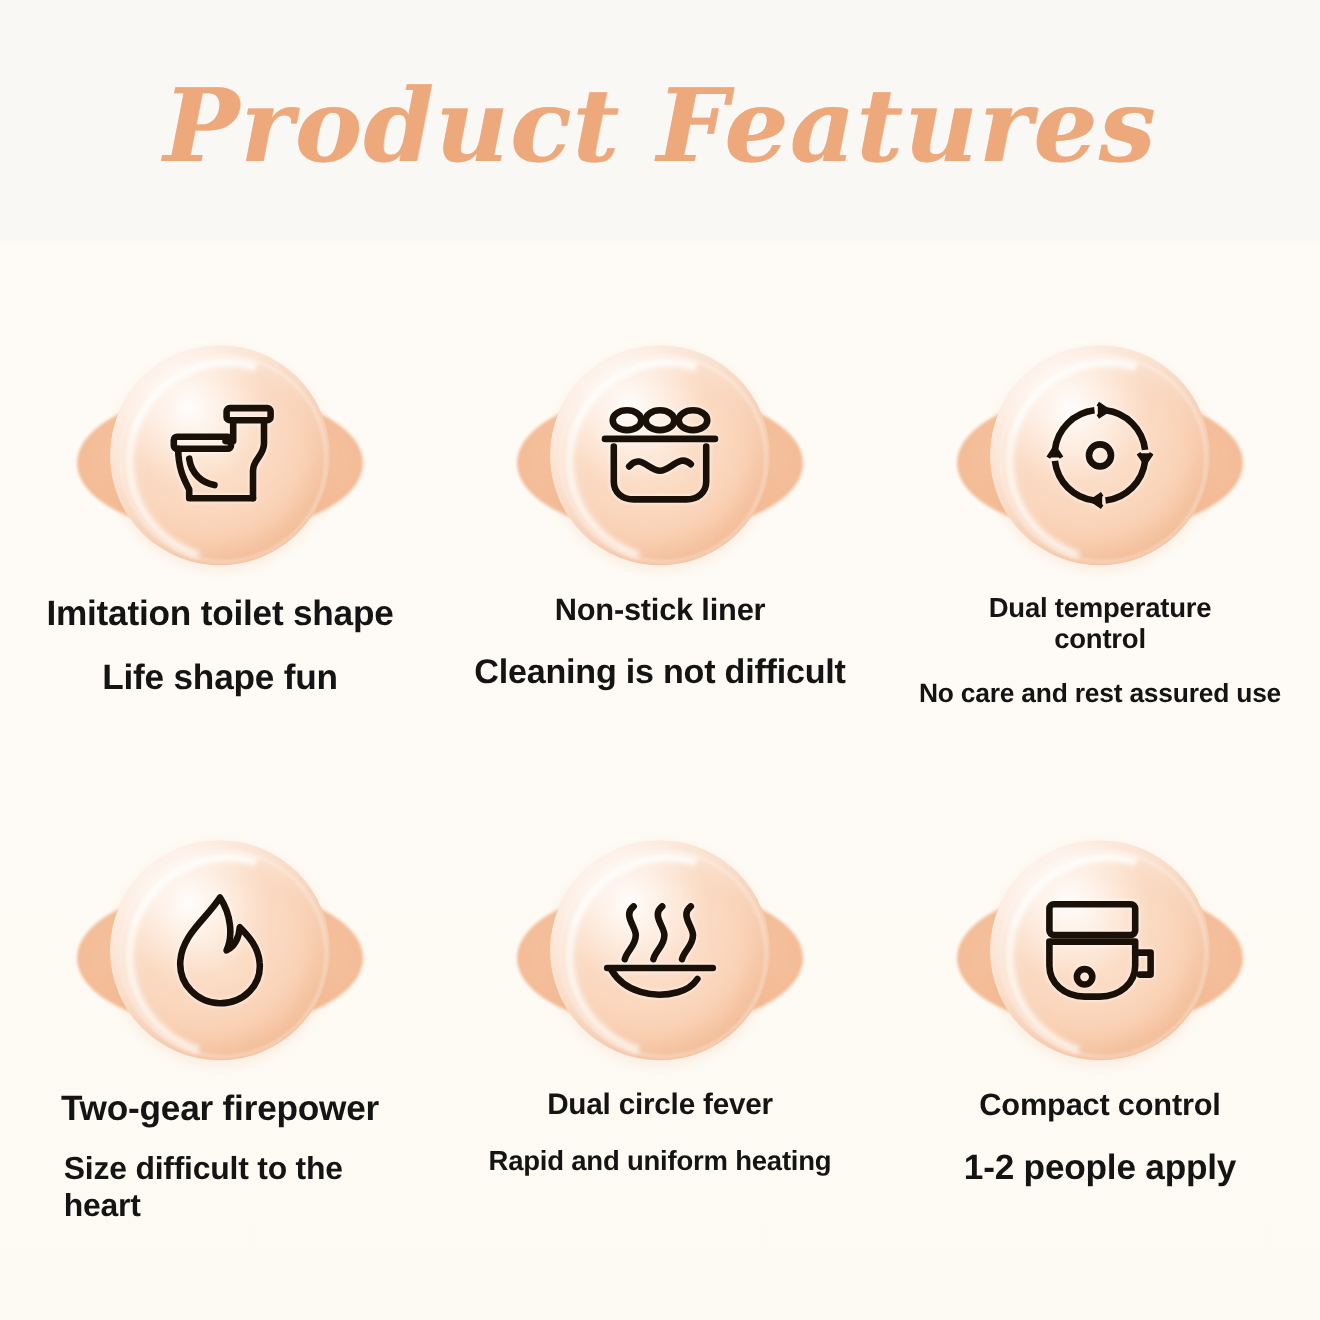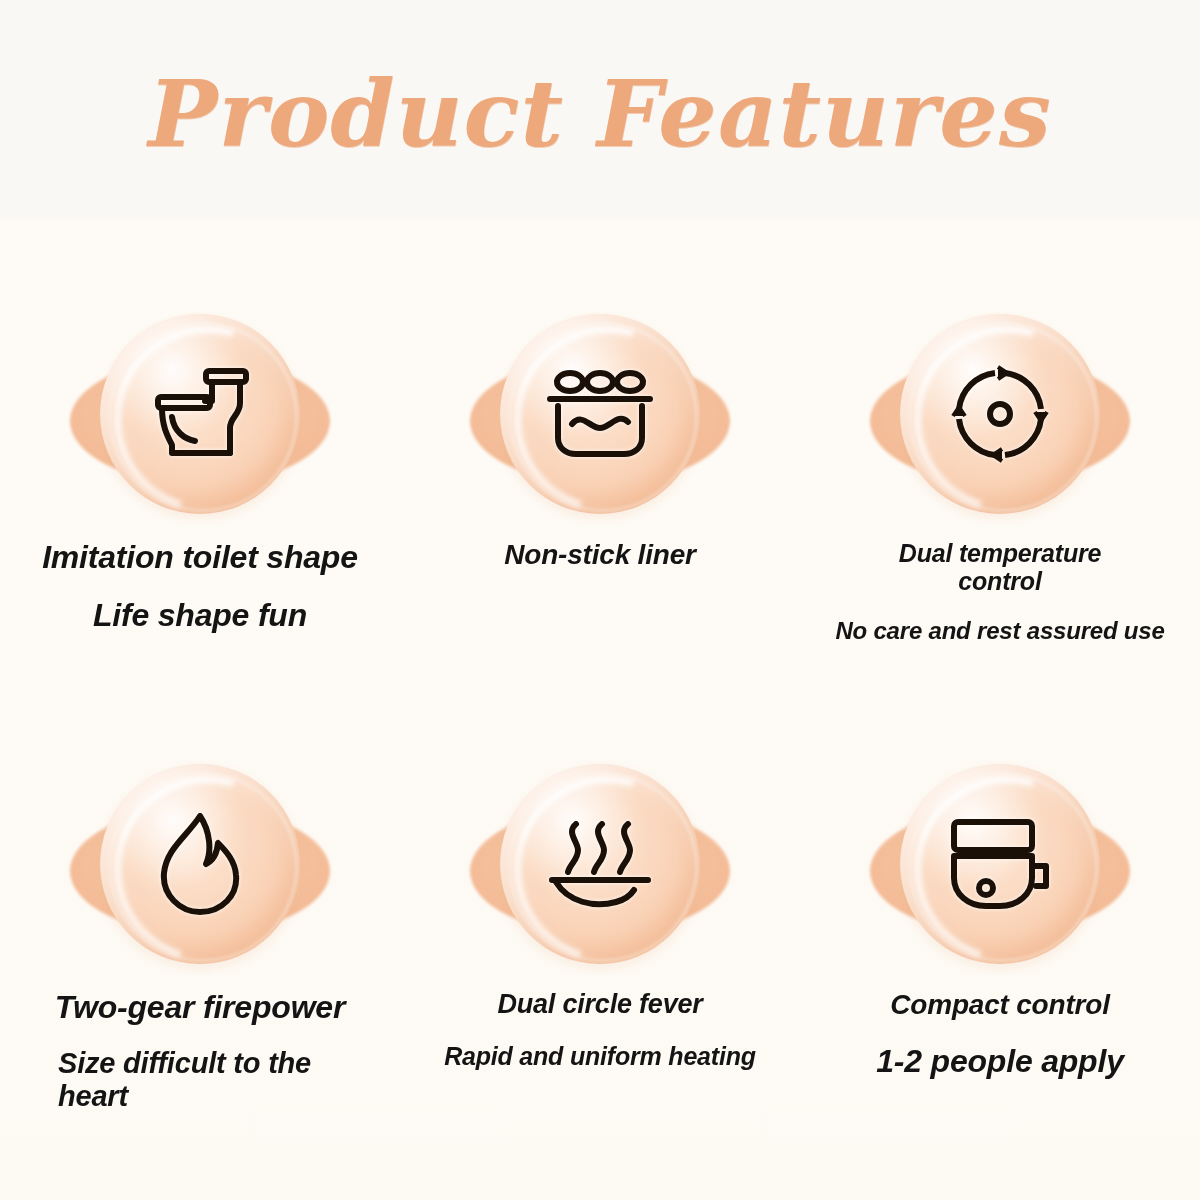--- a/index.html
+++ b/index.html
@@ -61,21 +61,20 @@
     display: grid;
     grid-template-columns: 1fr 1fr 1fr;
     grid-template-rows: 1fr 1fr;
   }
 
   .cell {
     position: relative;
     display: flex;
     flex-direction: column;
     align-items: center;
-    font-style: italic;
   }
   .cell.r1 { padding-top: 84px; }
   .cell.r2 { padding-top: 48px; }
 
   
   .bubble-wrap {
     position: relative;
     width: 260px;
     height: 215px;
     flex: 0 0 auto;
@@ -248,20 +247,21 @@
 
             <line x1="4" y1="31" x2="104" y2="31"></line>
 
             <path d="M12 38 L12 70 C12 80 20 86 30 86 L78 86 C88 86 96 80 96 70 L96 38"></path>
 
             <path d="M26 56 C36 44 44 60 54 60 C64 60 72 44 82 54"></path>
           </svg>
         </div>
       </div>
       <div class="caption cap-primary">Non-stick liner</div>
+      <div class="caption cap-secondary">Cleaning is not difficult</div>
     </div>
 
     <div class="cell r1 c2">
       <div class="bubble-wrap">
         <div class="bubble-back"></div>
         <div class="bubble-front"></div>
         <div class="bubble-rim"></div>
         <div class="bubble-shine"></div>
         <div class="icon-holder">
           <svg width="104" height="104" viewBox="0 0 104 104" fill="none" stroke="#1a1008" stroke-width="6" stroke-linecap="butt" stroke-linejoin="round">

